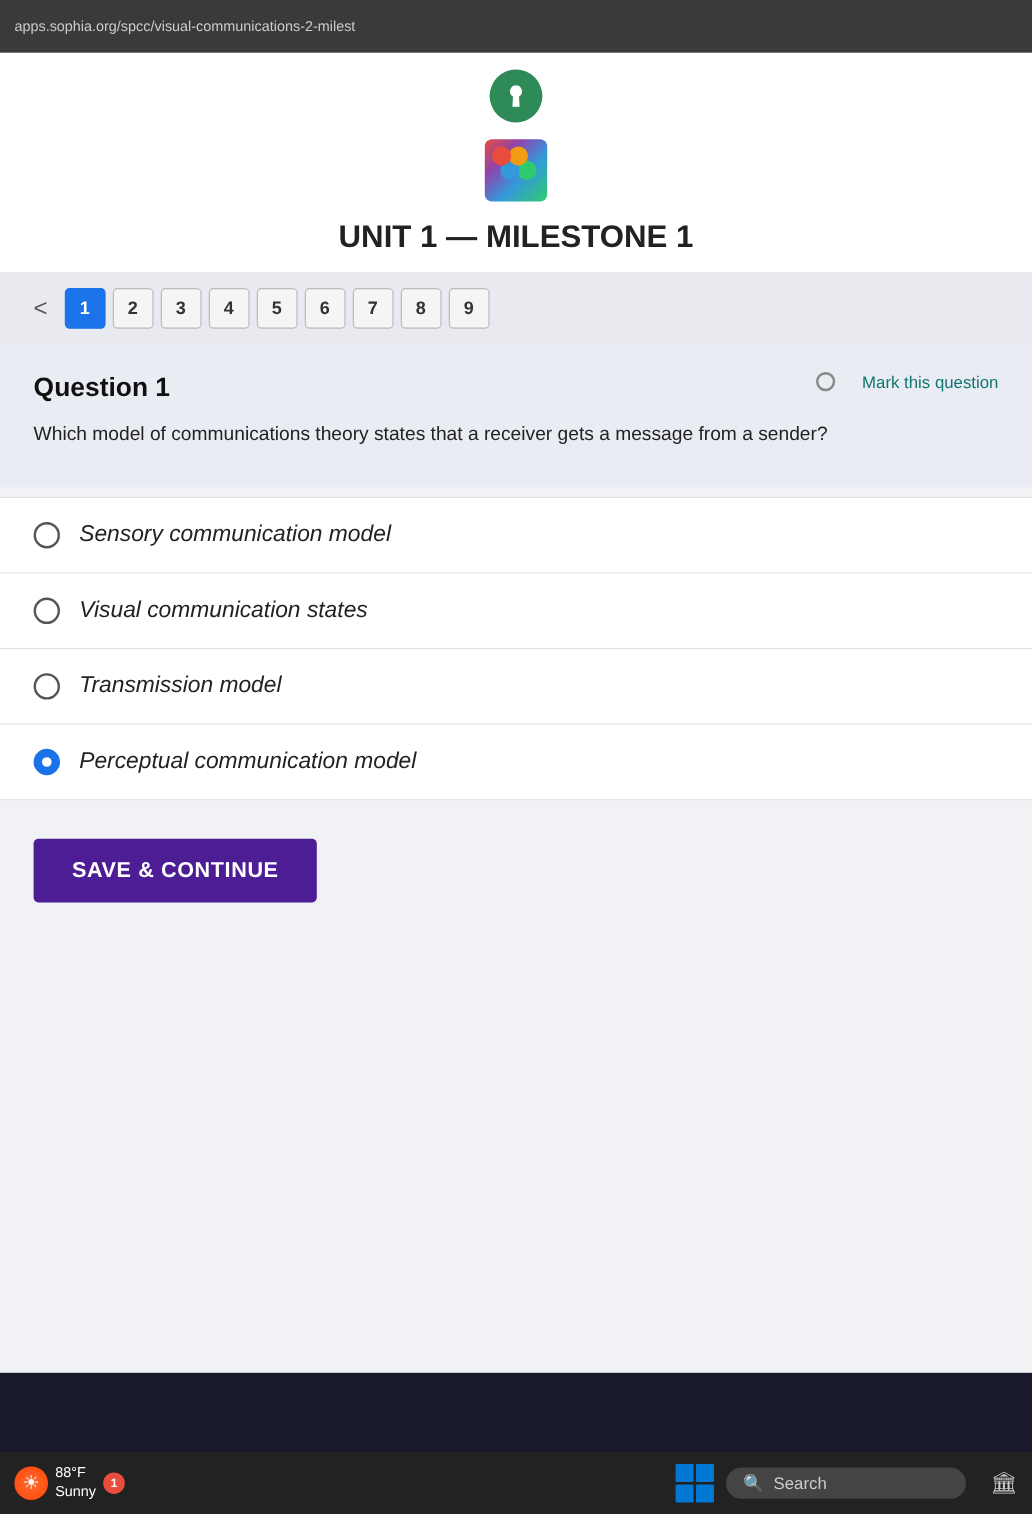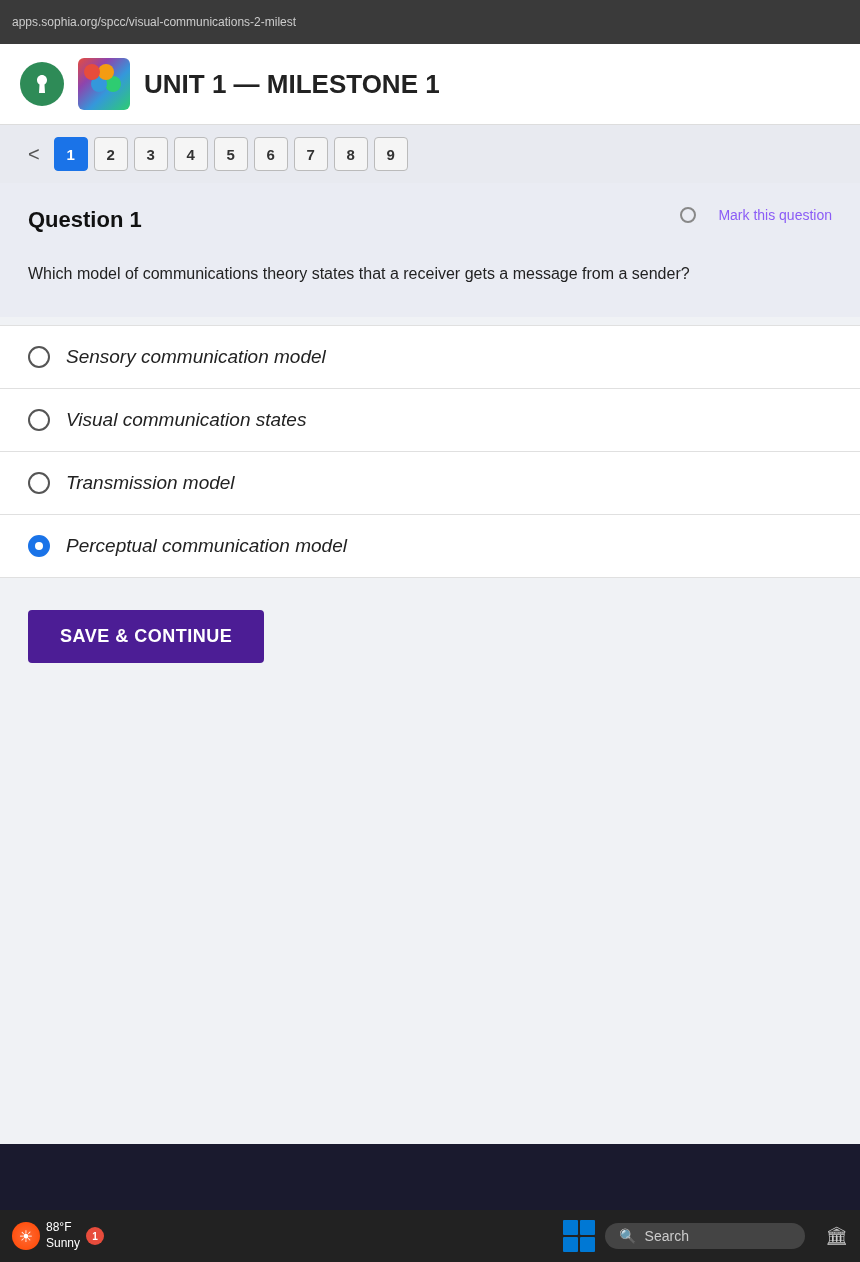--- a/index.html
+++ b/index.html
@@ -29,20 +29,21 @@
     }
 
     
     .header {
       background: white;
       padding: 14px 20px;
       display: flex;
       align-items: center;
       gap: 14px;
       border-bottom: 1px solid #ddd;
+      flex-direction: column;
     }
     .logo-green {
       width: 44px;
       height: 44px;
       background: #2e8b57;
       border-radius: 50%;
       display: flex;
       align-items: center;
       justify-content: center;
       color: white;
@@ -107,33 +108,33 @@
 
     
     .question-area {
       background: #eaecf3;
       padding: 24px 28px 30px;
     }
     .question-header {
       display: flex;
       justify-content: space-between;
       align-items: flex-start;
-      margin-bottom: 28px;
+      margin-bottom: 14px;
     }
     .question-title {
       font-size: 22px;
       font-weight: bold;
       color: #111;
     }
     .mark-question {
       display: flex;
       align-items: center;
       gap: 22px;
       font-size: 14px;
-      color: #8b5cf6;
+      color: #0f766e;
       cursor: pointer;
       padding-left: 28px;
     }
     .mark-circle {
       width: 16px;
       height: 16px;
       border-radius: 50%;
       border: 2px solid #888;
       display: inline-block;
     }

